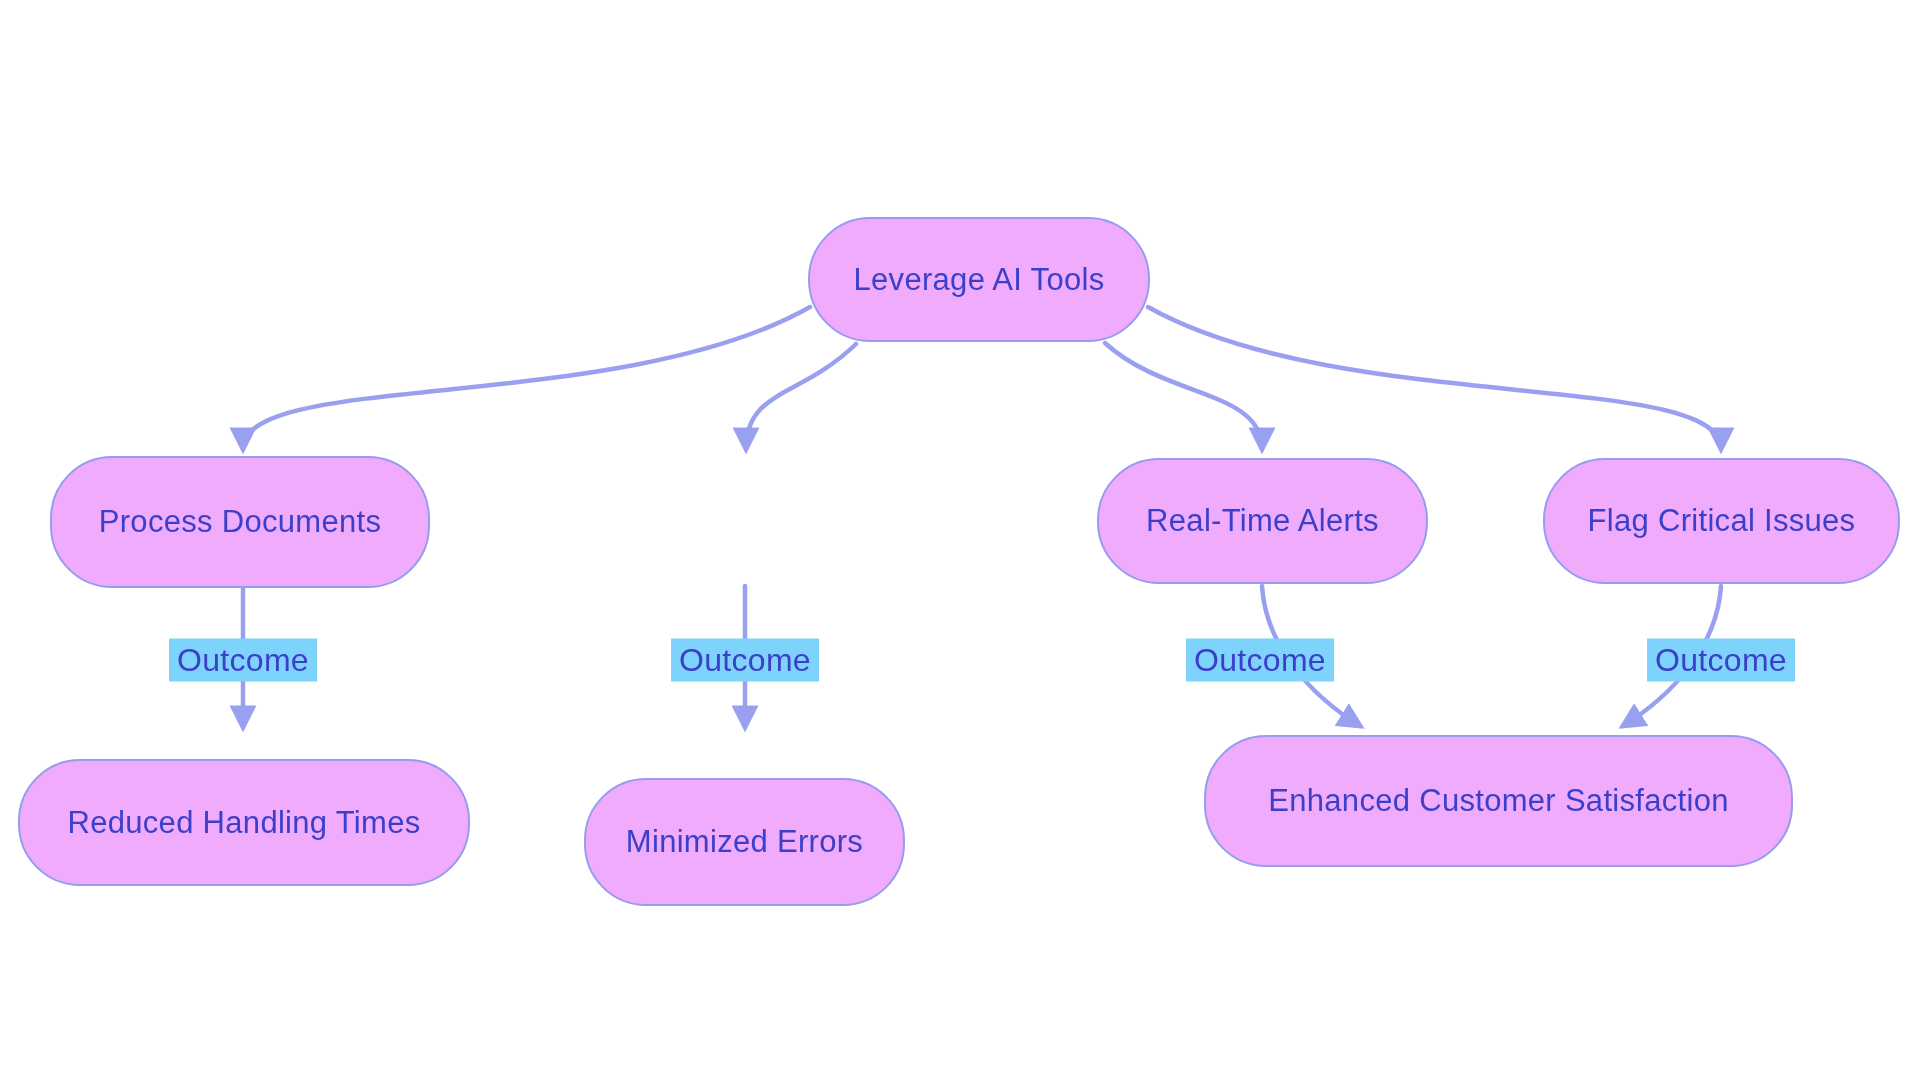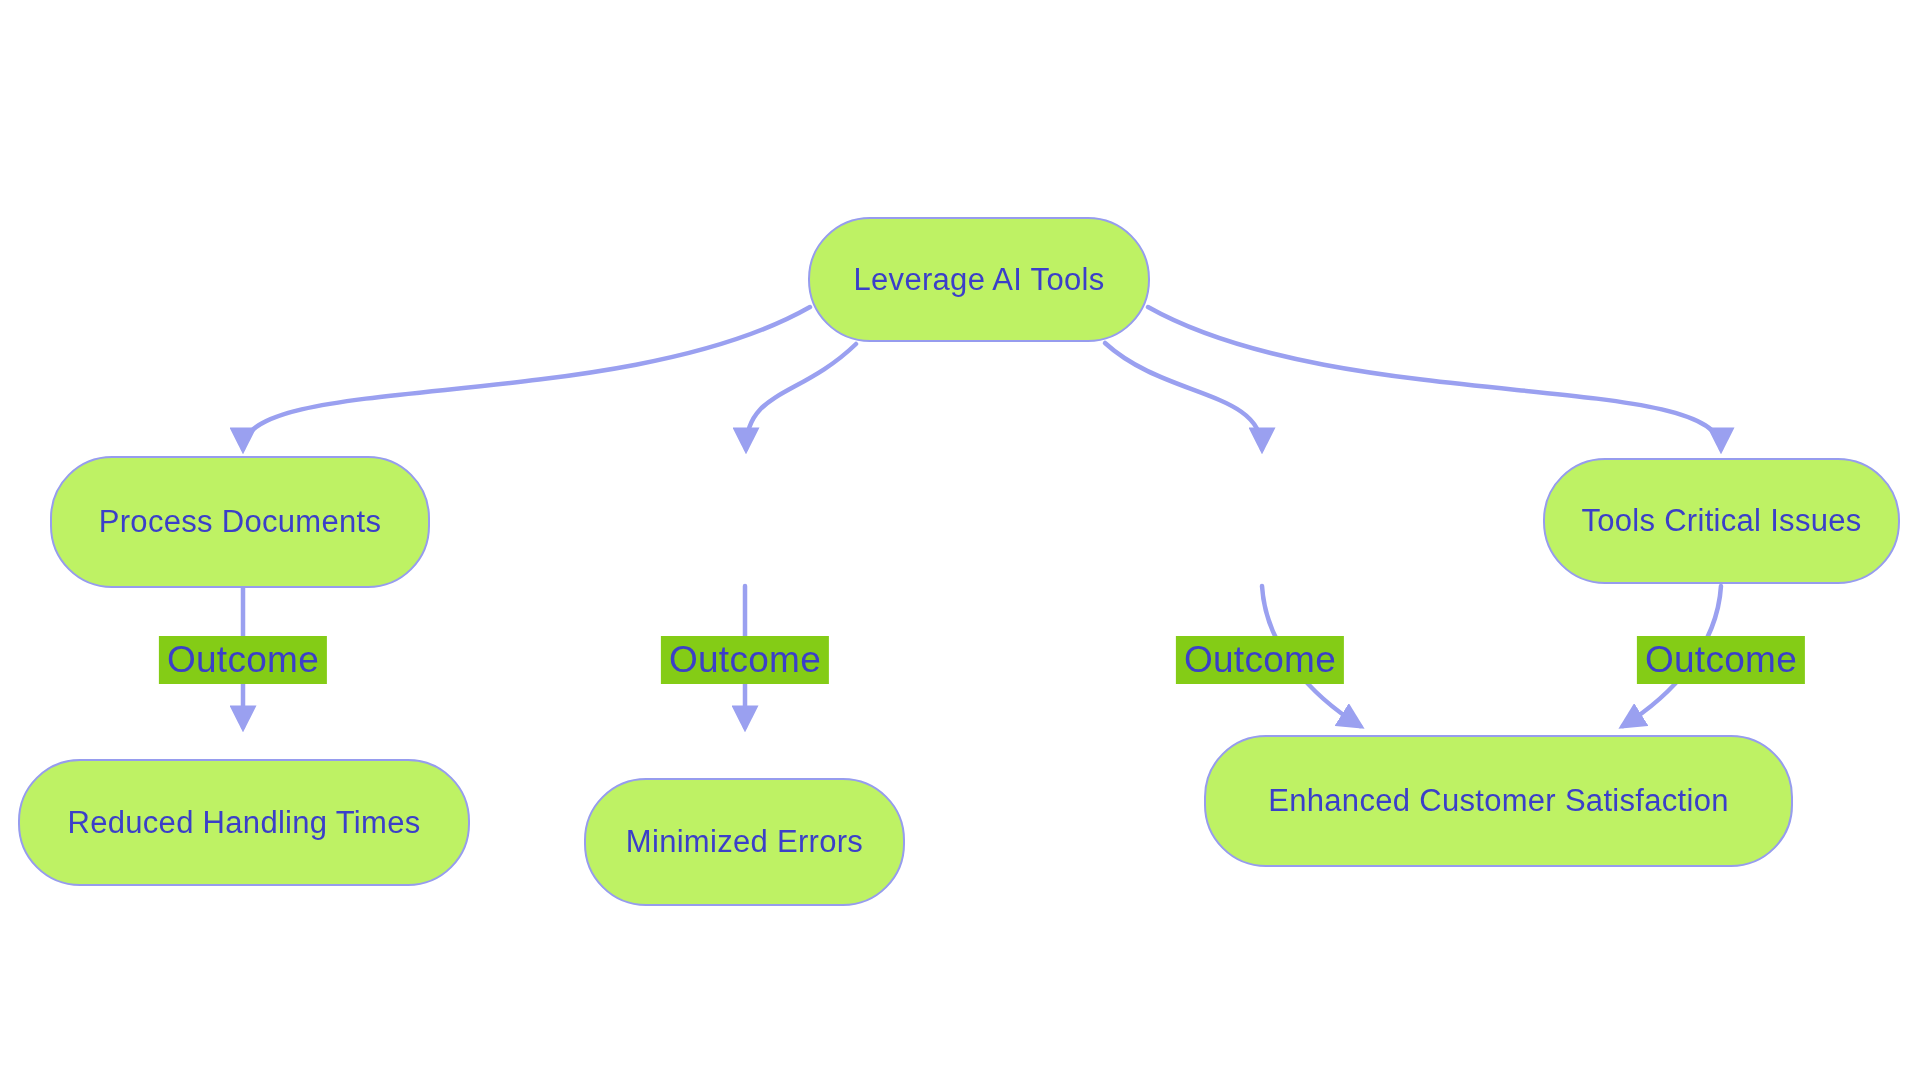--- a/index.html
+++ b/index.html
@@ -24,21 +24,21 @@
   }
   .edges-svg path.edge {
     fill: none;
     stroke: #9aa0f0;
     stroke-width: 4.5;
     stroke-linecap: round;
   }
   .node {
     position: absolute;
     box-sizing: border-box;
-    background: #bef264;
+    background: #f0abfc;
     border: 2.3px solid #969cee;
     border-radius: 62px;
     display: flex;
     align-items: center;
     justify-content: center;
     color: #3b3fc9;
     font-size: 31px;
     letter-spacing: 0.3px;
     white-space: nowrap;
     text-align: center;
@@ -47,23 +47,23 @@
   .node-pd     { left: 50px;   top: 456px; width: 380px; height: 132px; }
   .node-ac     { left: 558px;  top: 457px; width: 377px; height: 127px; }
   .node-rta    { left: 1097px; top: 458px; width: 331px; height: 126px; }
   .node-fci    { left: 1543px; top: 458px; width: 357px; height: 126px; }
   .node-rht    { left: 18px;   top: 759px; width: 452px; height: 127px; }
   .node-me     { left: 584px;  top: 778px; width: 321px; height: 128px; }
   .node-ecs    { left: 1204px; top: 735px; width: 589px; height: 132px; }
   .edge-label {
     position: absolute;
     transform: translate(-50%, -50%);
-    background: #84cc16;
+    background: #7dd3fc;
     color: #3b3fc9;
-    font-size: 37px;
+    font-size: 32px;
     letter-spacing: 0.3px;
     padding: 3px 8px;
     white-space: nowrap;
   }
   .edge-label-1 { left: 243px;  top: 660px; }
   .edge-label-2 { left: 745px;  top: 660px; }
   .edge-label-3 { left: 1260px; top: 660px; }
   .edge-label-4 { left: 1721px; top: 660px; }
 </style>
 </head>
@@ -82,21 +82,22 @@
     <path class="edge" d="M 1105 343 C 1165 398, 1262 390, 1262 449" marker-end="url(#arrowhead)"></path>
     <path class="edge" d="M 1148 307 C 1340 415, 1721 370, 1721 449" marker-end="url(#arrowhead)"></path>
     <path class="edge" d="M 243 586 L 243 727" marker-end="url(#arrowhead)"></path>
     <path class="edge" d="M 745 586 L 745 727" marker-end="url(#arrowhead)"></path>
     <path class="edge" d="M 1262 586 C 1266 648, 1312 696, 1360 726" marker-end="url(#arrowhead)"></path>
     <path class="edge" d="M 1721 586 C 1717 648, 1671 696, 1623 726" marker-end="url(#arrowhead)"></path>
   </svg>
 
   <div class="node node-root">Leverage AI Tools</div>
   <div class="node node-pd">Process Documents</div>
-  <div class="node node-fci">Tools Critical Issues</div>
+  <div class="node node-rta">Real-Time Alerts</div>
+  <div class="node node-fci">Flag Critical Issues</div>
   <div class="node node-rht">Reduced Handling Times</div>
   <div class="node node-me">Minimized Errors</div>
   <div class="node node-ecs">Enhanced Customer Satisfaction</div>
 
   <div class="edge-label edge-label-1">Outcome</div>
   <div class="edge-label edge-label-2">Outcome</div>
   <div class="edge-label edge-label-3">Outcome</div>
   <div class="edge-label edge-label-4">Outcome</div>
 
 </div>

